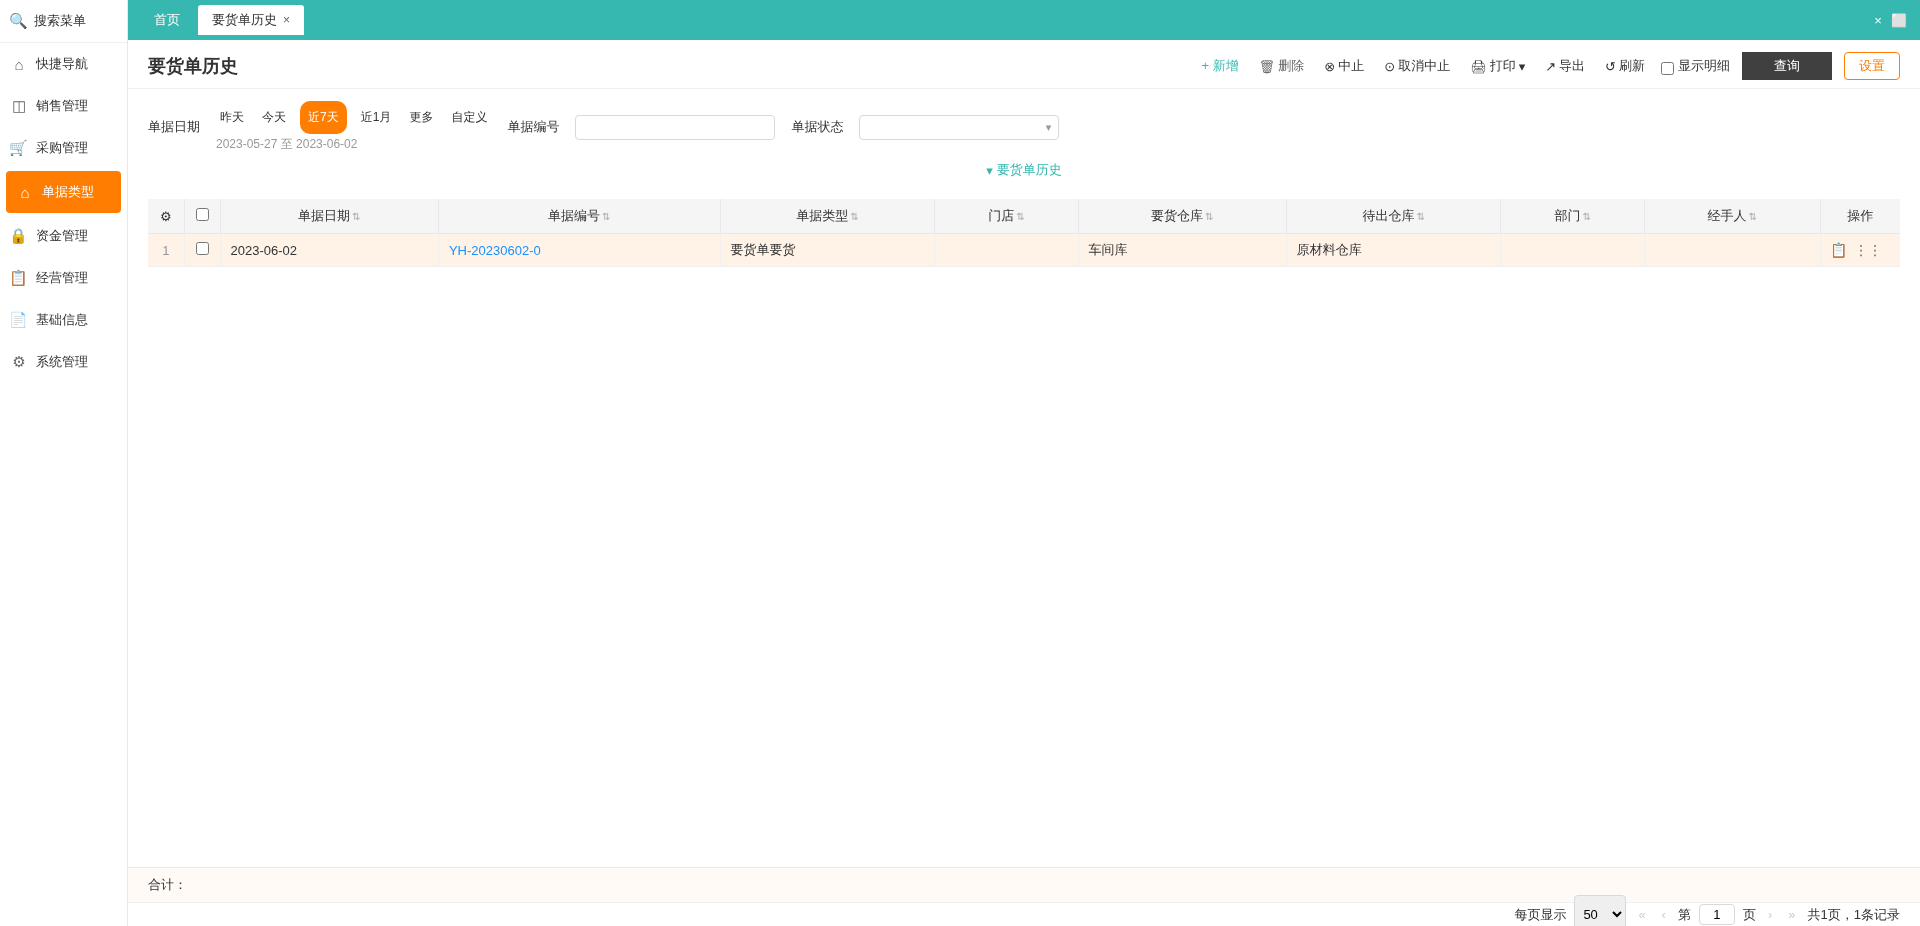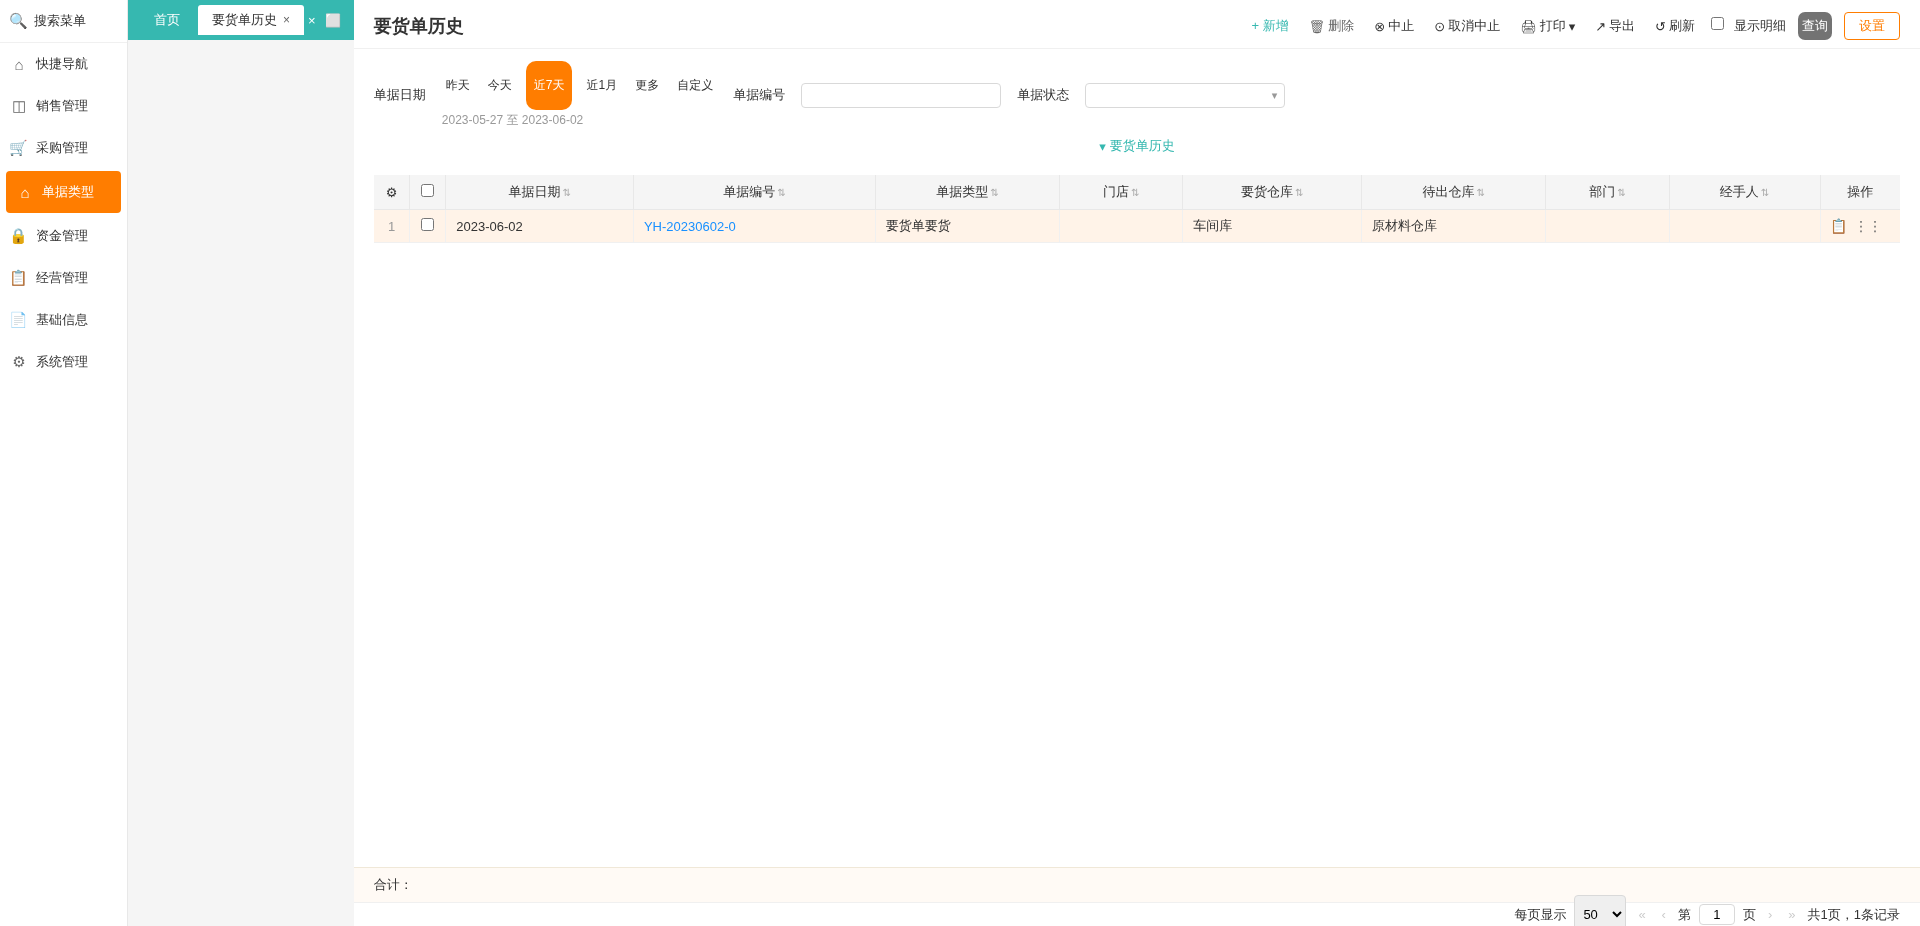--- a/index.html
+++ b/index.html
@@ -35,21 +35,21 @@
     }
     .sidebar-item.active { background: #ff7d00; color: #fff; border-radius: 4px; margin: 2px 6px; }
     .sidebar-item.active .sidebar-icon { color: #fff; }
     .sidebar-icon { width: 18px; height: 18px; display: flex; align-items: center; justify-content: center; font-size: 15px; color: #666; }
     .sidebar-item.active .sidebar-icon { color: #fff; }
 
     
     .main-content {
       flex: 1;
       display: flex;
-      flex-direction: row;
+      flex-direction: column;
       overflow: hidden;
     }
 
     
     .topbar {
       height: 40px;
       background: #36b8b0;
       display: flex;
       align-items: center;
       padding: 0 12px;
@@ -117,41 +117,41 @@
       align-items: center;
       gap: 3px;
       font-size: 13px;
       cursor: pointer;
       color: #333;
       padding: 2px 4px;
     }
     .toolbar-btn.new-btn { color: #36b8b0; }
     .toolbar-btn.del-btn { color: #666; }
     .toolbar-btn.query-btn {
-      background: #737373;
+      background: #404040;
       color: #fff;
       border: none;
-      border-radius: 7px;
-      padding: 5px 4px;
+      border-radius: 0;
+      padding: 5px 32px;
       font-size: 13px;
       cursor: pointer;
     }
     .toolbar-btn.settings-btn {
       background: #fff;
       color: #ff7d00;
       border: 1px solid #ff7d00;
       border-radius: 4px;
       padding: 4px 14px;
       font-size: 13px;
       cursor: pointer;
     }
     .display-detail {
       display: flex;
-      align-items: flex-start;
-      gap: 10px;
+      align-items: flex-end;
+      gap: 4px;
       font-size: 13px;
       color: #333;
       cursor: pointer;
     }
 
     
     .filter-area {
       padding: 12px 20px;
       background: #fff;
       flex-shrink: 0;
@@ -175,21 +175,21 @@
     .date-btn {
       font-size: 12px;
       color: #333;
       cursor: pointer;
       padding: 1px 4px;
     }
     .date-btn.active {
       background: #ff7d00;
       color: #fff;
       border-radius: 10px;
-      padding: 16px 8px;
+      padding: 8px 8px;
     }
     .filter-date-range {
       font-size: 12px;
       color: #999;
       margin-top: 2px;
     }
     .filter-input {
       border: 1px solid #d9d9d9;
       border-radius: 4px;
       padding: 4px 8px;

